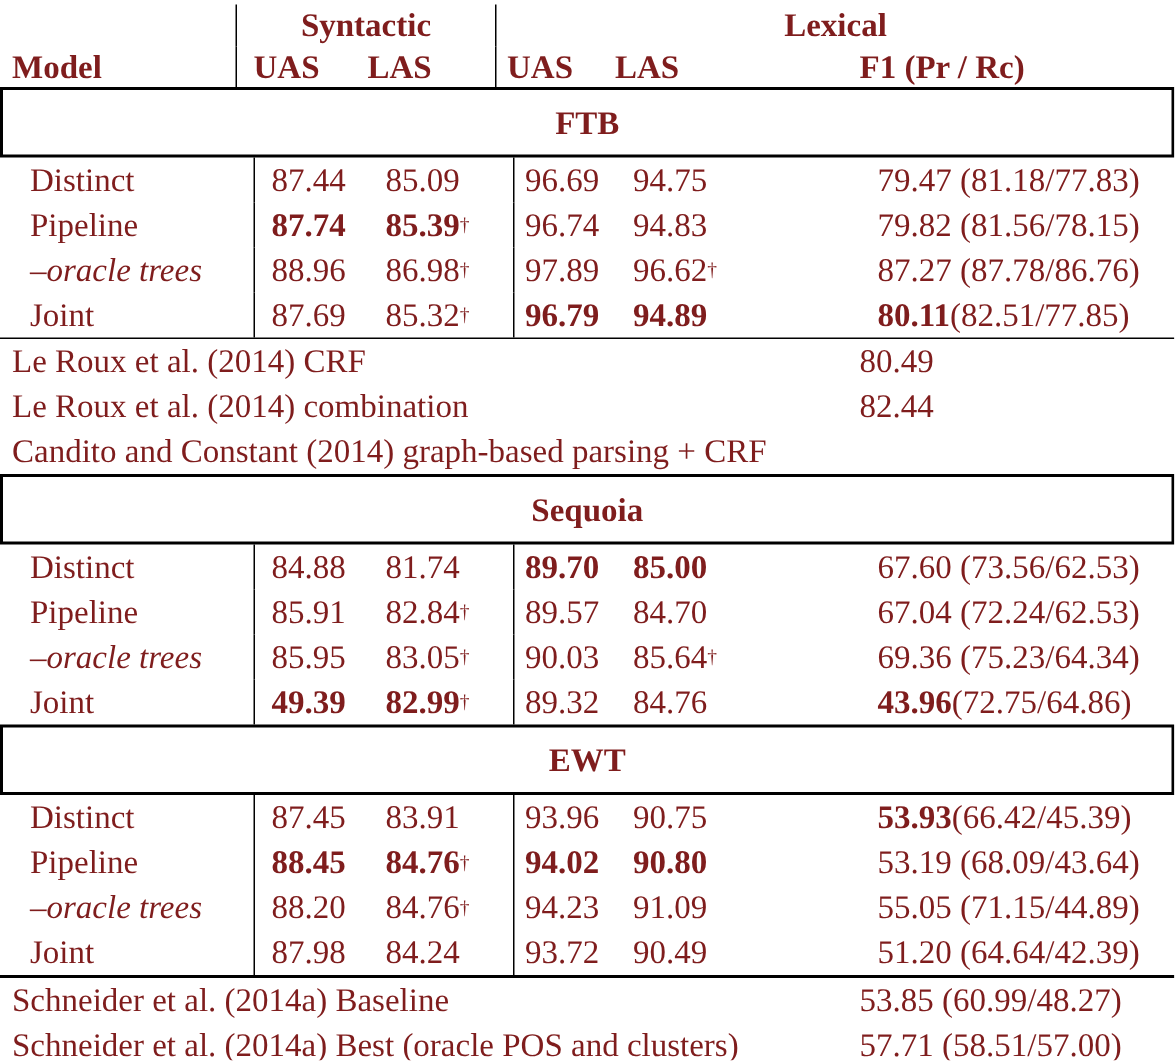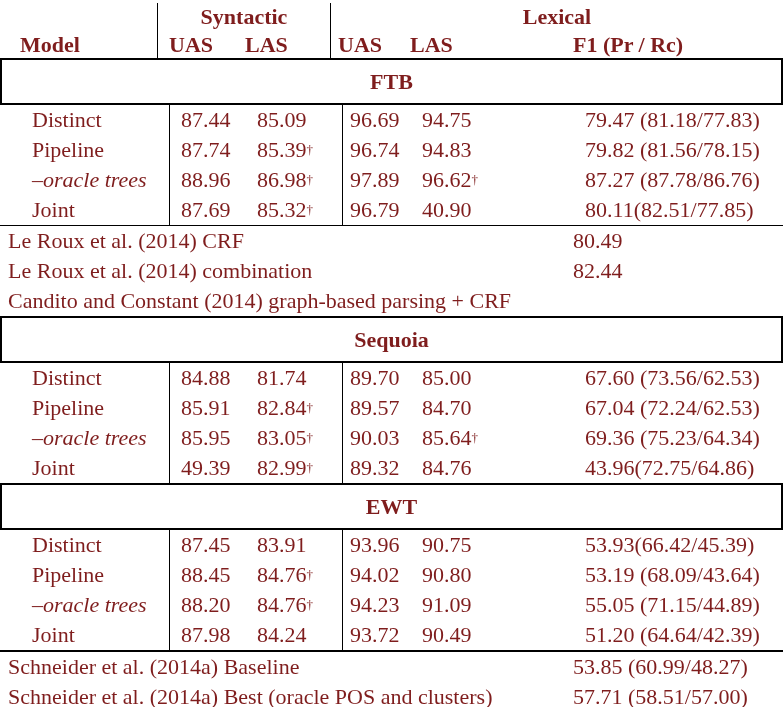--- a/index.html
+++ b/index.html
@@ -13,21 +13,21 @@
     font-family: "Liberation Serif", "DejaVu Serif", serif;
     font-size: 22px;
     overflow: hidden;
   }
   .row {
     display: grid;
     grid-template-columns: 157px 86px 87px 80px 83px 290px;
     box-sizing: border-box;
   }
   .c { display: flex; align-items: center; box-sizing: border-box; white-space: nowrap; overflow: visible; }
-  .c1 { padding-left: 20px; }
+  .c1 { padding-left: 8px; }
   .c2 { padding-left: 11px; }
   .c3 { padding-left: 2px; }
   .c4 { padding-left: 7px; }
   .c5 { padding-left: 0; }
   .c6 { padding-left: 80px; }
   .vline { border-left: 1px solid #000; }
   .hrow  { height: 28px; }
   .hrow2 { height: 27px; }
   .drow  { height: 30px; margin-left: 12px; }
   .erow  { height: 30px; }
@@ -40,21 +40,21 @@
   .band {
     height: 47px;
     box-sizing: border-box;
     border: 2px solid #000;
     display: flex; align-items: center; justify-content: center;
     font-weight: bold;
   }
   .hr1 { height: 1px; background: #000; }
   .hr2 { height: 2px; background: #000; }
   sup.dag { font-size: 13px; line-height: 0; vertical-align: super; font-weight: normal; }
-  b { font-weight: normal; }
+  b { font-weight: bold; }
 </style>
 </head>
 <body>
 
 <div class="page">
 
   <div class="row hrow">
     <div class="c c1"></div>
     <div class="c span-syn vline bold">Syntactic</div>
     <div class="c span-lex vline bold">Lexical</div>
@@ -103,21 +103,21 @@
         <div class="c c6">87.27 (87.78/86.76)</div>
       </div>
       <div class="row drow">
         <div class="c c1">Joint</div>
         <div class="c c2 vline">87.69</div>
         <div class="c c3">85.32<sup class="dag">†</sup></div>
         <div class="c c4 vline">
           <b>96.79</b>
         </div>
         <div class="c c5">
-          <b>40.90</b>
+          <b>94.89</b>
         </div>
         <div class="c c6"><b>80.11</b> (82.51/77.85)</div>
       </div>
       <div class="hr1"></div>
       <div class="row erow">
         <div class="c elabel">Le Roux et al. (2014) CRF</div>
         <div class="c c6">80.49</div>
       </div>
       <div class="row erow">
         <div class="c elabel">Le Roux et al. (2014) combination</div>

